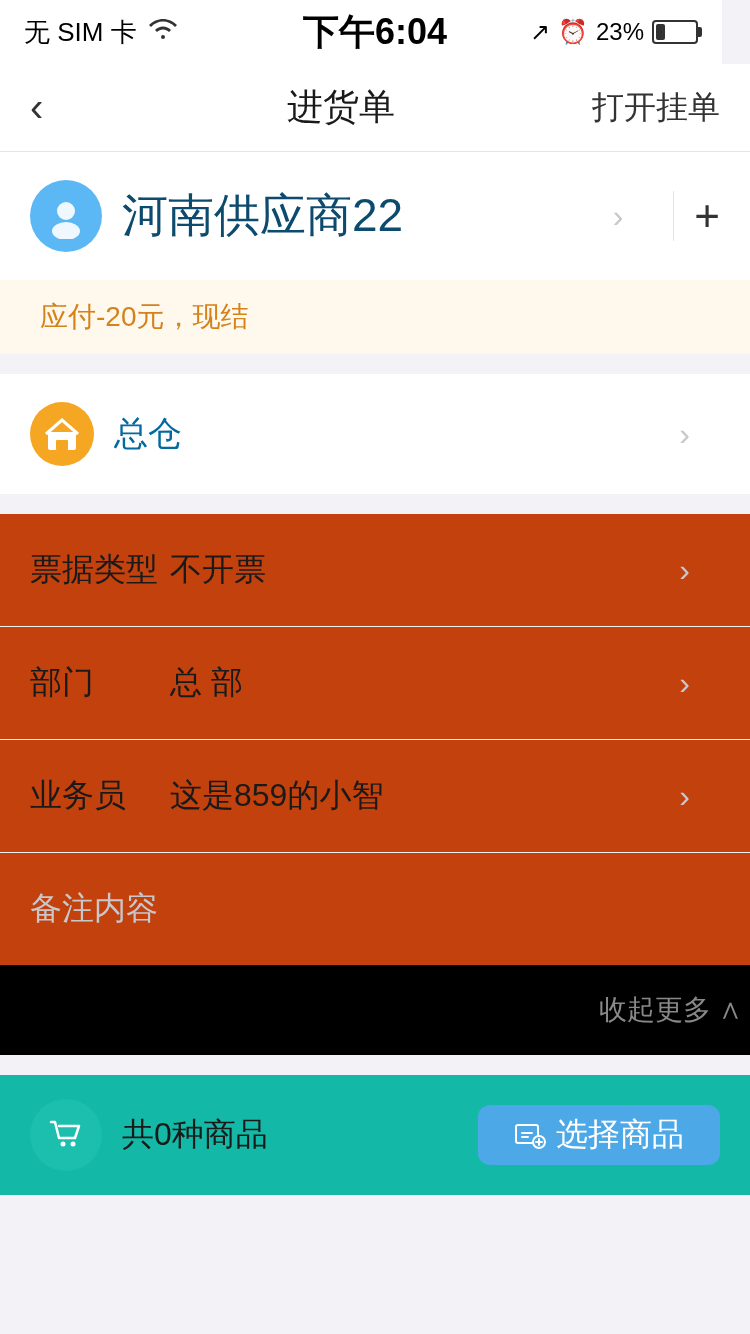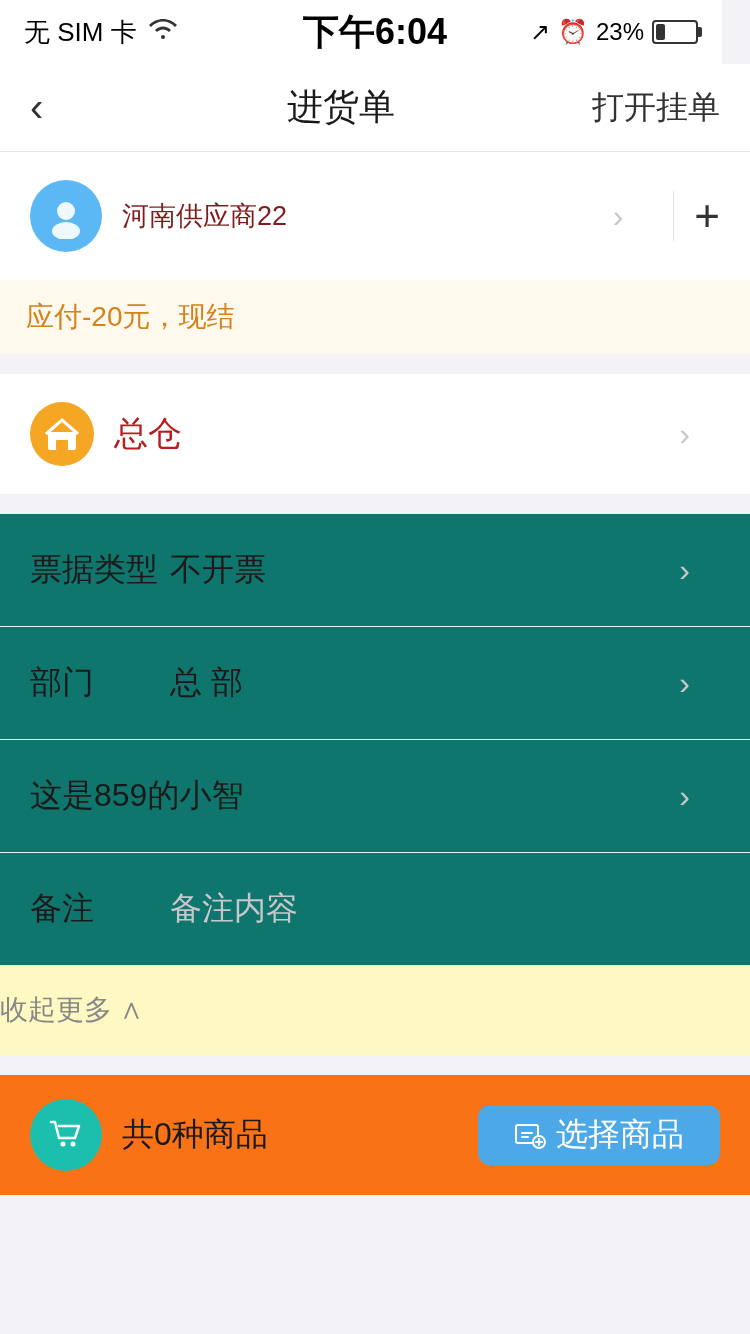--- a/index.html
+++ b/index.html
@@ -124,22 +124,22 @@
       justify-content: center;
       margin-right: 20px;
       flex-shrink: 0;
     }
     .supplier-avatar svg {
       width: 46px;
       height: 46px;
     }
     .supplier-name {
       flex: 1;
-      font-size: 27px;
-      color: #7f1d1d;
+      font-size: 46px;
+      color: #0c4a6e;
     }
     .chevron-icon {
       color: #c7c7cc;
       font-size: 32px;
       margin-right: 30px;
     }
     .plus-icon {
       color: #333;
       font-size: 44px;
       font-weight: 300;
@@ -148,21 +148,21 @@
     .divider-vertical {
       width: 1px;
       height: 50px;
       background: #e5e5e5;
       margin: 0 20px;
     }
 
     
     .notice-bar {
       background: #fff8ec;
-      padding: 18px 26px;
+      padding: 18px 40px;
       font-size: 28px;
       color: #d4821a;
       margin-bottom: 20px;
     }
 
     
     .warehouse-row {
       display: flex;
       align-items: center;
       padding: 28px 30px;
@@ -176,26 +176,26 @@
       background: #f5a623;
       display: flex;
       align-items: center;
       justify-content: center;
       margin-right: 20px;
       flex-shrink: 0;
     }
     .warehouse-name {
       flex: 1;
       font-size: 34px;
-      color: #b91c1c;
+      color: #0369a1;
     }
 
     
     .form-section {
-      background: #0f766e;
+      background: #c2410c;
       margin-bottom: 0;
     }
     .form-row {
       display: flex;
       align-items: center;
       padding: 34px 30px;
       border-bottom: 1px solid #f0f0f0;
       cursor: pointer;
     }
     .form-row:last-child {
@@ -211,36 +211,36 @@
       flex: 1;
       font-size: 32px;
       color: #1a1a1a;
     }
     .form-value.placeholder {
       color: #c7c7cc;
     }
 
     
     .collapse-bar {
-      background: #fef9c3;
-      display: flex;
-      align-items: center;
-      justify-content: flex-start;
+      background: #000000;
+      display: flex;
+      align-items: center;
+      justify-content: flex-end;
       padding: 26px 0;
       cursor: pointer;
     }
     .collapse-text {
       font-size: 28px;
       color: #888;
       margin-right: 8px;
     }
 
     
     .product-bar {
-      background: #f97316;
+      background: #14b8a6;
       display: flex;
       align-items: center;
       padding: 24px 30px;
       margin-top: 20px;
     }
     .product-cart-icon {
       width: 72px;
       height: 72px;
       border-radius: 50%;
       background: #1cbfad;
@@ -336,25 +336,25 @@
       <span class="form-label">票据类型</span>
       <span class="form-value">不开票</span>
       <span class="chevron-icon">›</span>
     </div>
     <div class="form-row">
       <span class="form-label">部门</span>
       <span class="form-value">总 部</span>
       <span class="chevron-icon">›</span>
     </div>
     <div class="form-row">
+      <span class="form-label">业务员</span>
       <span class="form-value">这是859的小智</span>
       <span class="chevron-icon">›</span>
     </div>
     <div class="form-row">
-      <span class="form-label">备注</span>
       <span class="form-value placeholder">备注内容</span>
     </div>
   </div>
 
   <div class="collapse-bar">
     <span class="collapse-text">收起更多 ∧</span>
   </div>
 
   <div class="product-bar">
     <div class="product-cart-icon">

